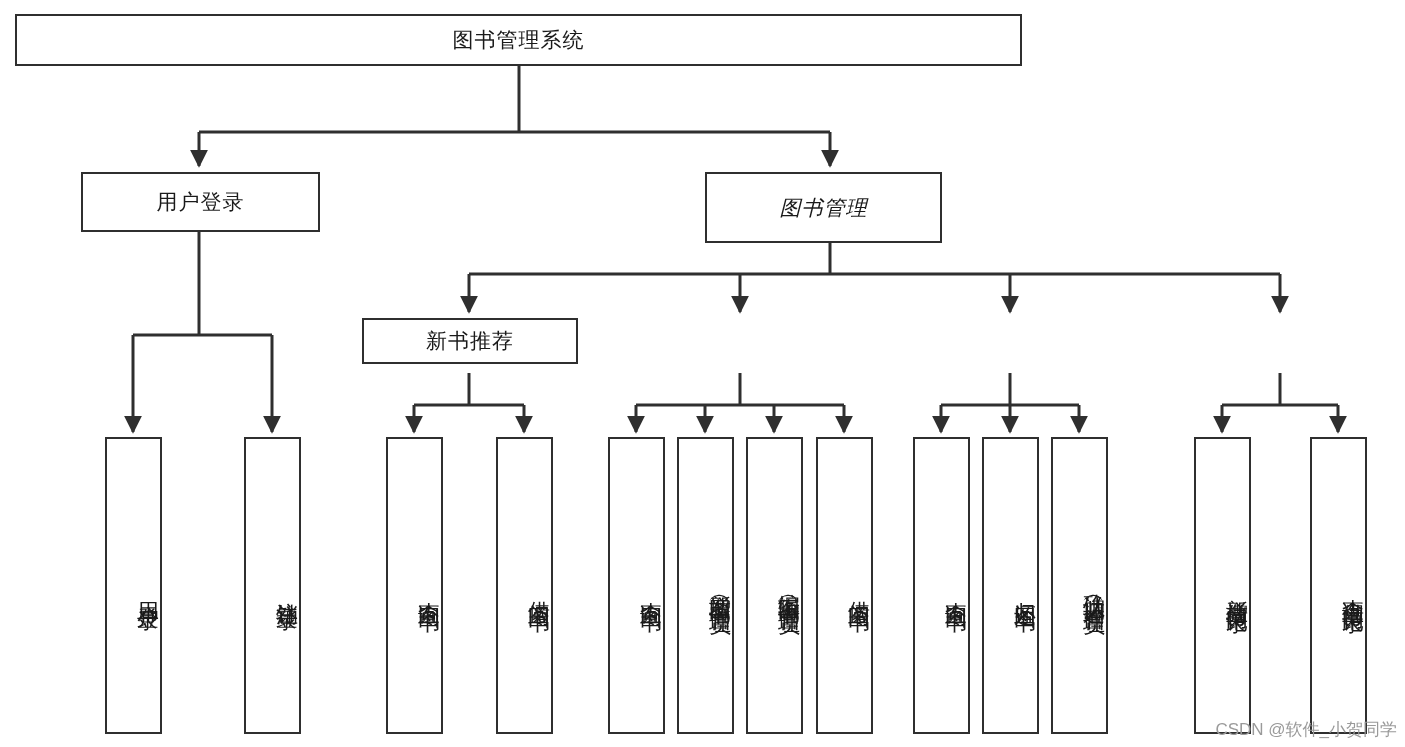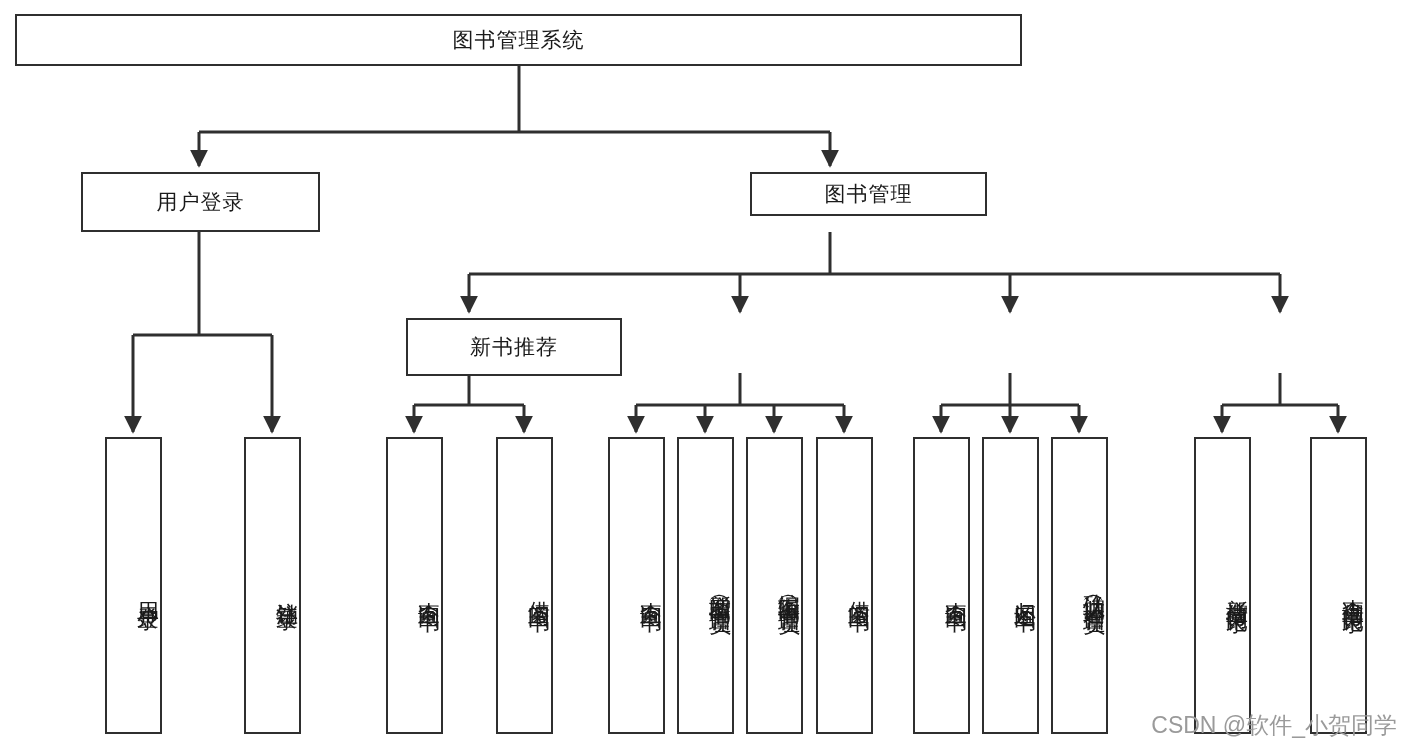--- a/index.html
+++ b/index.html
@@ -51,21 +51,21 @@
   }
   .node.vert span {
     writing-mode: vertical-rl;
     text-orientation: upright;
     display: block;
   }
   .watermark {
     position: absolute;
     right: 8px;
     bottom: 6px;
-    font-size: 23px;
+    font-size: 17px;
     color: #9a9a9a;
     white-space: nowrap;
     z-index: 3;
   }
 </style>
 </head>
 <body>
 
 <div id="canvas">
 
@@ -119,25 +119,25 @@
     </g>
   </svg>
 
   <div class="node horiz" style="left:15px; top:14px; width:1007px; height:52px;">
     <span>图书管理系统</span>
   </div>
 
   <div class="node horiz" style="left:81px; top:172px; width:239px; height:60px;">
     <span>用户登录</span>
   </div>
-  <div class="node horiz" style="left:750px; top:172px; width:237px; height:44px;">
+  <div class="node horiz" style="left:705px; top:172px; width:237px; height:71px;font-style:italic;">
     <span>图书管理</span>
   </div>
 
-  <div class="node horiz" style="left:362px; top:318px; width:216px; height:58px;margin-left:44px;">
+  <div class="node horiz" style="left:362px; top:318px; width:216px; height:46px;">
     <span>新书推荐</span>
   </div>
 
   <div class="node vert" style="left:105px; top:437px; width:57px; height:297px;">
     <span>用户登录</span>
   </div>
   <div class="node vert" style="left:244px; top:437px; width:57px; height:297px;">
     <span>注销登录</span>
   </div>
 

